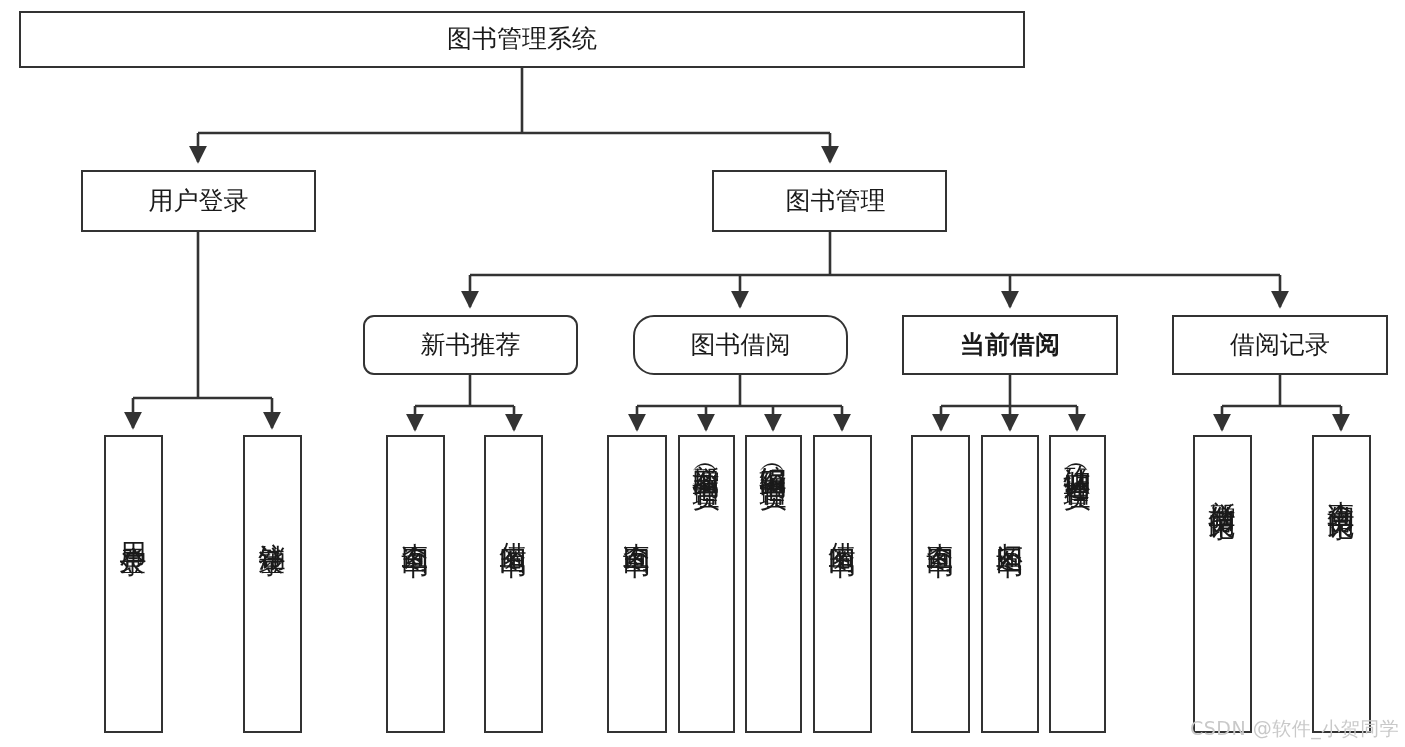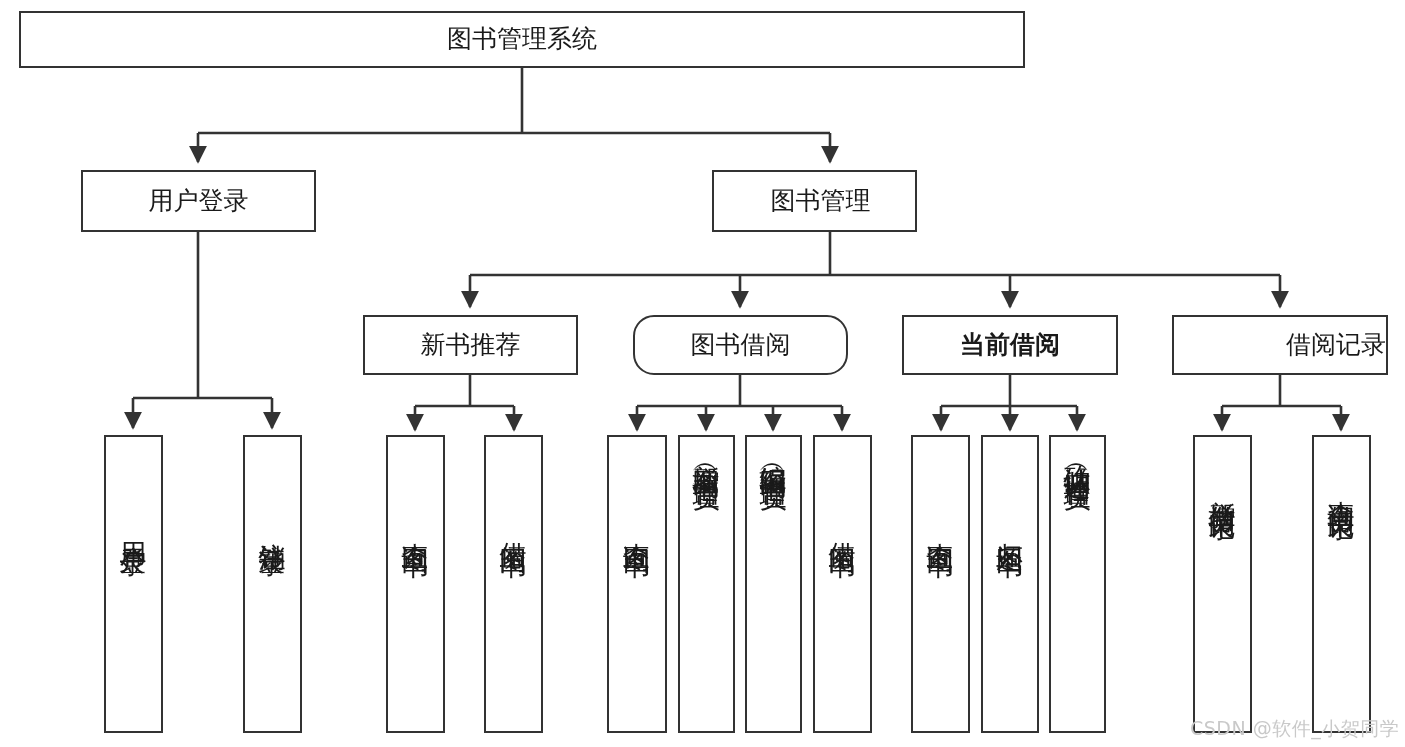--- a/index.html
+++ b/index.html
@@ -121,34 +121,34 @@
     </g>
   </svg>
 
   <div class="node horiz" style="left:19px; top:11px; width:1006px; height:57px;">
     <span class="label">图书管理系统</span>
   </div>
 
   <div class="node horiz" style="left:81px; top:170px; width:235px; height:62px;">
     <span class="label">用户登录</span>
   </div>
-  <div class="node horiz" style="left:712px; top:170px; width:205px; height:62px;padding-left:12px;">
+  <div class="node horiz" style="left:712px; top:170px; width:235px; height:62px;padding-left:12px;">
     <span class="label">图书管理</span>
   </div>
 
-  <div class="node horiz" style="left:363px; top:315px; width:215px; height:60px;">
+  <div class="node horiz" style="left:363px; top:315px; width:215px; height:60px;border-radius:11px;">
     <span class="label">新书推荐</span>
   </div>
   <div class="node horiz" style="left:633px; top:315px; width:215px; height:60px;border-radius:21px;">
     <span class="label">图书借阅</span>
   </div>
   <div class="node horiz" style="left:902px; top:315px; width:216px; height:60px;font-weight:bold;">
     <span class="label">当前借阅</span>
   </div>
-  <div class="node horiz" style="left:1172px; top:315px; width:216px; height:60px;justify-content:flex-end;">
+  <div class="node horiz" style="left:1172px; top:315px; width:216px; height:60px;">
     <span class="label">借阅记录</span>
   </div>
 
   <div class="node vert" style="left:104px; top:435px; width:59px; height:298px; padding-top:84px;">
     <span class="label">用户登录</span>
   </div>
   <div class="node vert" style="left:243px; top:435px; width:59px; height:298px; padding-top:84px;">
     <span class="label">注销登录</span>
   </div>
 

